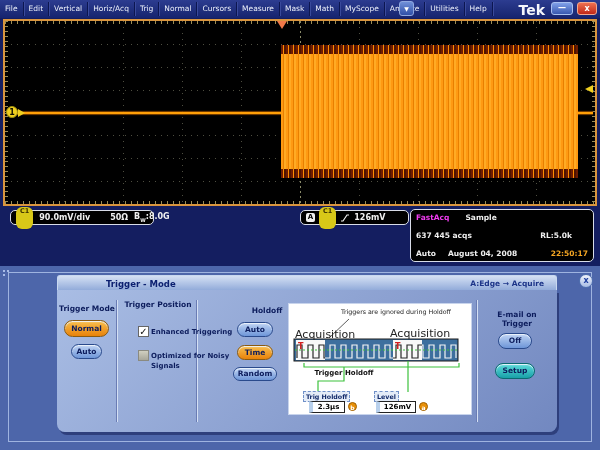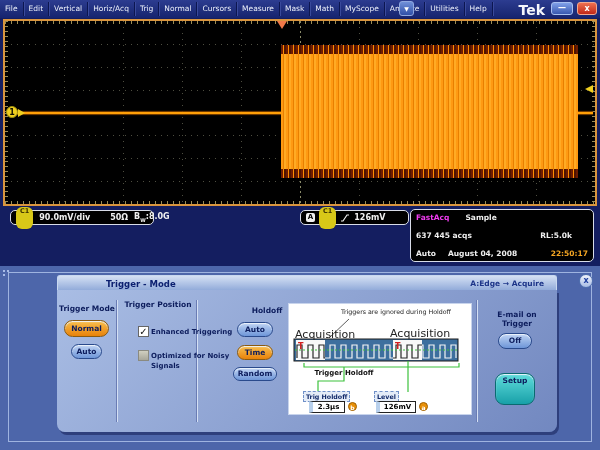--- a/index.html
+++ b/index.html
@@ -270,17 +270,17 @@
         <div class="dg-label" style="left:14px;top:87px">Trig Holdoff</div>
         <div class="dg-value" style="left:20px;top:97px;width:36px">2.3μs</div>
         <div class="dg-badge" style="left:59px;top:98px">b</div>
         <div class="dg-label" style="left:85px;top:87px">Level</div>
         <div class="dg-value" style="left:87px;top:97px;width:40px">126mV</div>
         <div class="dg-badge" style="left:130px;top:98px">a</div>
       </div>
 
       <div class="col-header" style="left:424px;top:20px;width:72px">E-mail on Trigger</div>
       <div class="pill" style="left:441px;top:43px;width:34px;height:16px;line-height:14px">Off</div>
-      <div class="pill teal" style="left:438px;top:83px;width:40px;height:32px;line-height:14px">Setup</div>
+      <div class="pill teal" style="left:438px;top:73px;width:40px;height:16px;line-height:14px">Setup</div>
     </div>
   </div>
 
 </div>
 
 </body></html>

